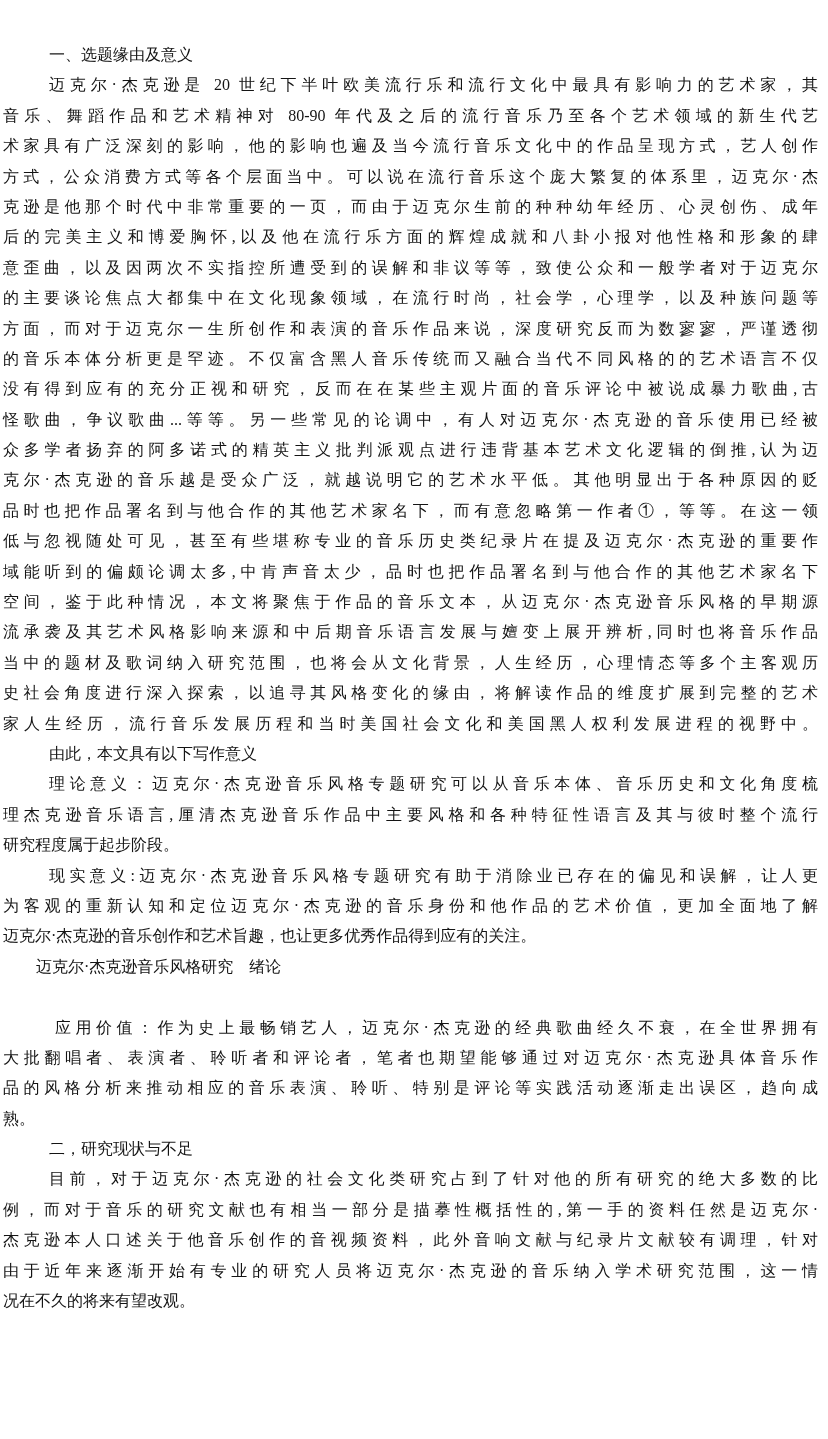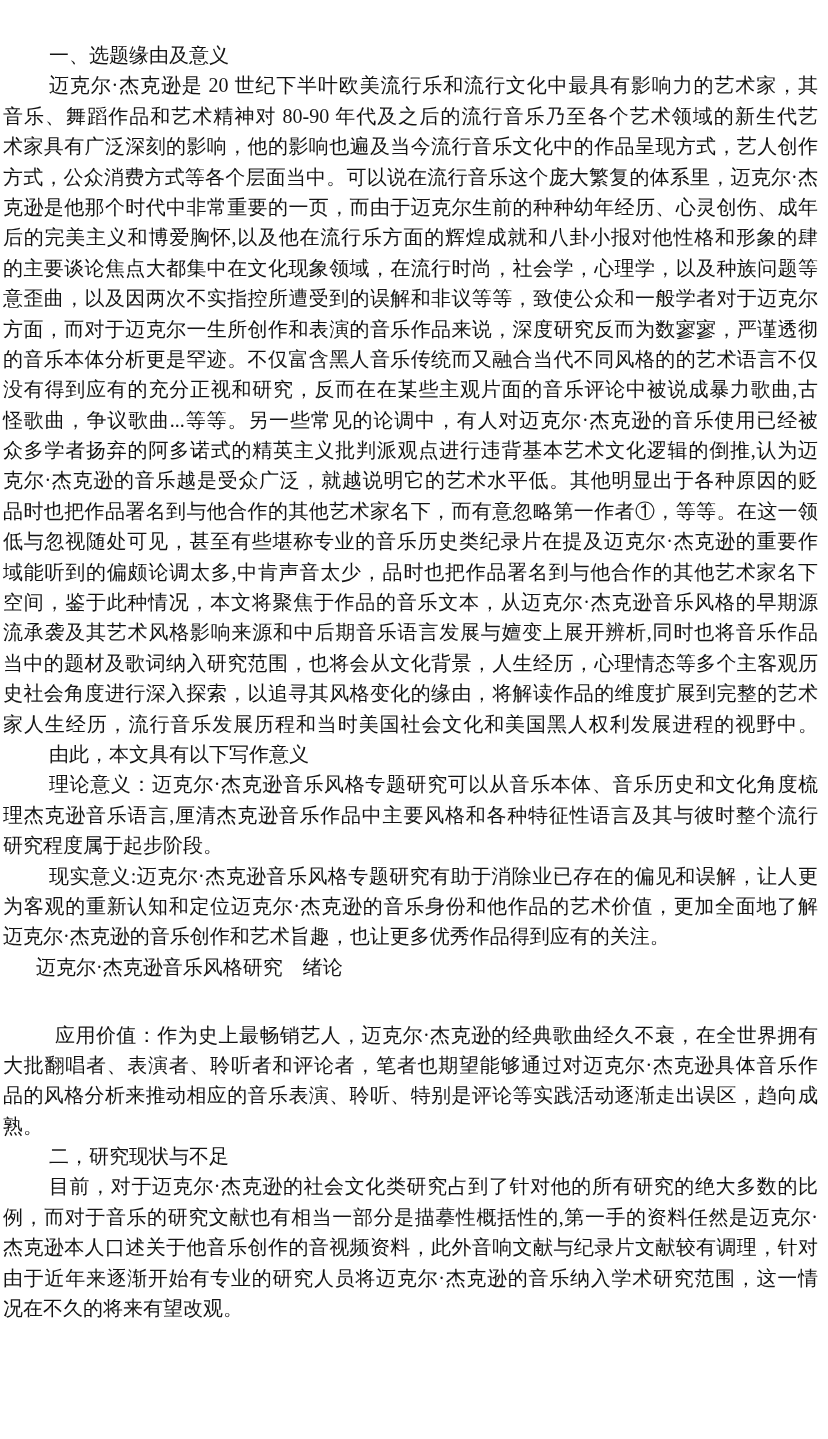--- a/index.html
+++ b/index.html
@@ -13,50 +13,50 @@
   }
   .page {
     box-sizing: border-box;
     width: 828px;
     height: 1439px;
     padding: 40px 10px 0 3px;
   }
   .ln {
     height: 30.4px;
     line-height: 30.4px;
-    font-size: 20px;
+    font-size: 16px;
     white-space: nowrap;
     text-align: left;
   }
   .j {
     white-space: normal;
     text-align: justify;
     text-align-last: justify;
     text-justify: inter-ideograph;
   }
   .i2  { padding-left: 46px; }  
   .i15 { padding-left: 33px; }  
-  .i24 { padding-left: 52px; margin-top: 7px; }  
+  .i24 { padding-left: 52px; }  
   .blank { }
 </style>
 </head>
 <body>
 
 <div class="page">
 
   <div class="ln i2">一、选题缘由及意义</div>
 
   <div class="ln i2 j">迈克尔·杰克逊是 20 世纪下半叶欧美流行乐和流行文化中最具有影响力的艺术家，其</div>
   <div class="ln j">音乐、舞蹈作品和艺术精神对 80-90 年代及之后的流行音乐乃至各个艺术领域的新生代艺</div>
   <div class="ln j">术家具有广泛深刻的影响，他的影响也遍及当今流行音乐文化中的作品呈现方式，艺人创作</div>
   <div class="ln j">方式，公众消费方式等各个层面当中。可以说在流行音乐这个庞大繁复的体系里，迈克尔·杰</div>
   <div class="ln j">克逊是他那个时代中非常重要的一页，而由于迈克尔生前的种种幼年经历、心灵创伤、成年</div>
   <div class="ln j">后的完美主义和博爱胸怀,以及他在流行乐方面的辉煌成就和八卦小报对他性格和形象的肆</div>
+  <div class="ln j">意歪曲，以及因两次不实指控所遭受到的误解和非议等等，致使公众和一般学者对于迈克尔</div>
   <div class="ln j">的主要谈论焦点大都集中在文化现象领域，在流行时尚，社会学，心理学，以及种族问题等</div>
-  <div class="ln j">意歪曲，以及因两次不实指控所遭受到的误解和非议等等，致使公众和一般学者对于迈克尔</div>
   <div class="ln j">方面，而对于迈克尔一生所创作和表演的音乐作品来说，深度研究反而为数寥寥，严谨透彻</div>
   <div class="ln j">的音乐本体分析更是罕迹。不仅富含黑人音乐传统而又融合当代不同风格的的艺术语言不仅</div>
   <div class="ln j">没有得到应有的充分正视和研究，反而在在某些主观片面的音乐评论中被说成暴力歌曲,古</div>
   <div class="ln j">怪歌曲，争议歌曲...等等。另一些常见的论调中，有人对迈克尔·杰克逊的音乐使用已经被</div>
   <div class="ln j">众多学者扬弃的阿多诺式的精英主义批判派观点进行违背基本艺术文化逻辑的倒推,认为迈</div>
   <div class="ln j">克尔·杰克逊的音乐越是受众广泛，就越说明它的艺术水平低。其他明显出于各种原因的贬</div>
   <div class="ln j">品时也把作品署名到与他合作的其他艺术家名下，而有意忽略第一作者①，等等。在这一领</div>
   <div class="ln j">低与忽视随处可见，甚至有些堪称专业的音乐历史类纪录片在提及迈克尔·杰克逊的重要作</div>
   <div class="ln j">域能听到的偏颇论调太多,中肯声音太少，品时也把作品署名到与他合作的其他艺术家名下</div>
   <div class="ln j">空间，鉴于此种情况，本文将聚焦于作品的音乐文本，从迈克尔·杰克逊音乐风格的早期源</div>

